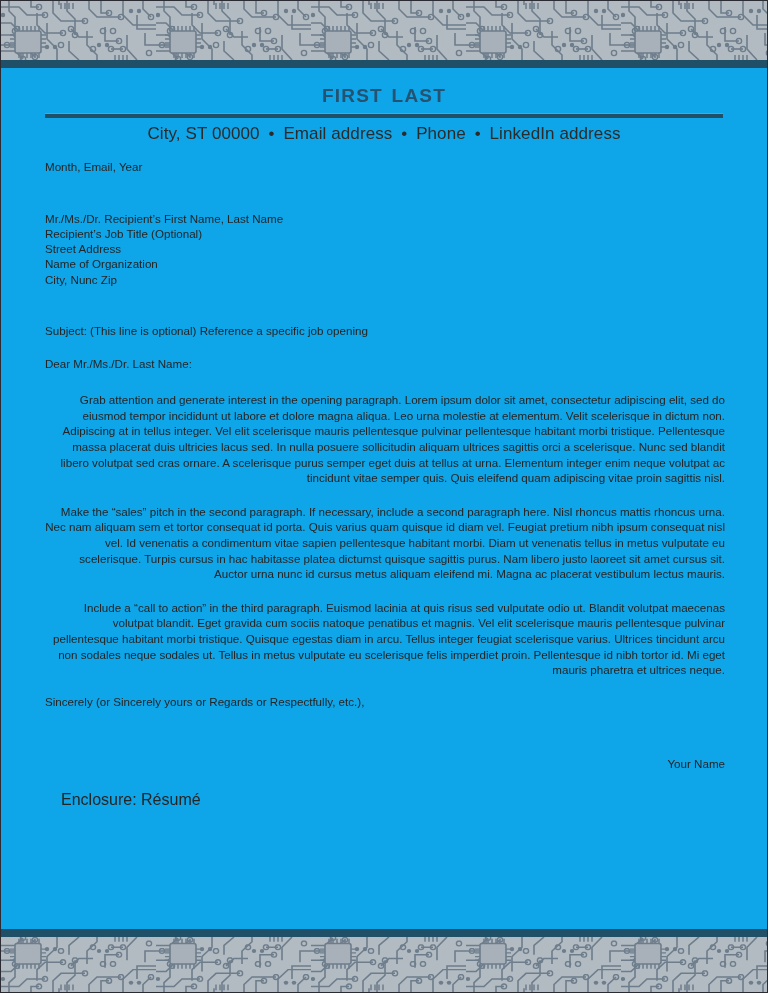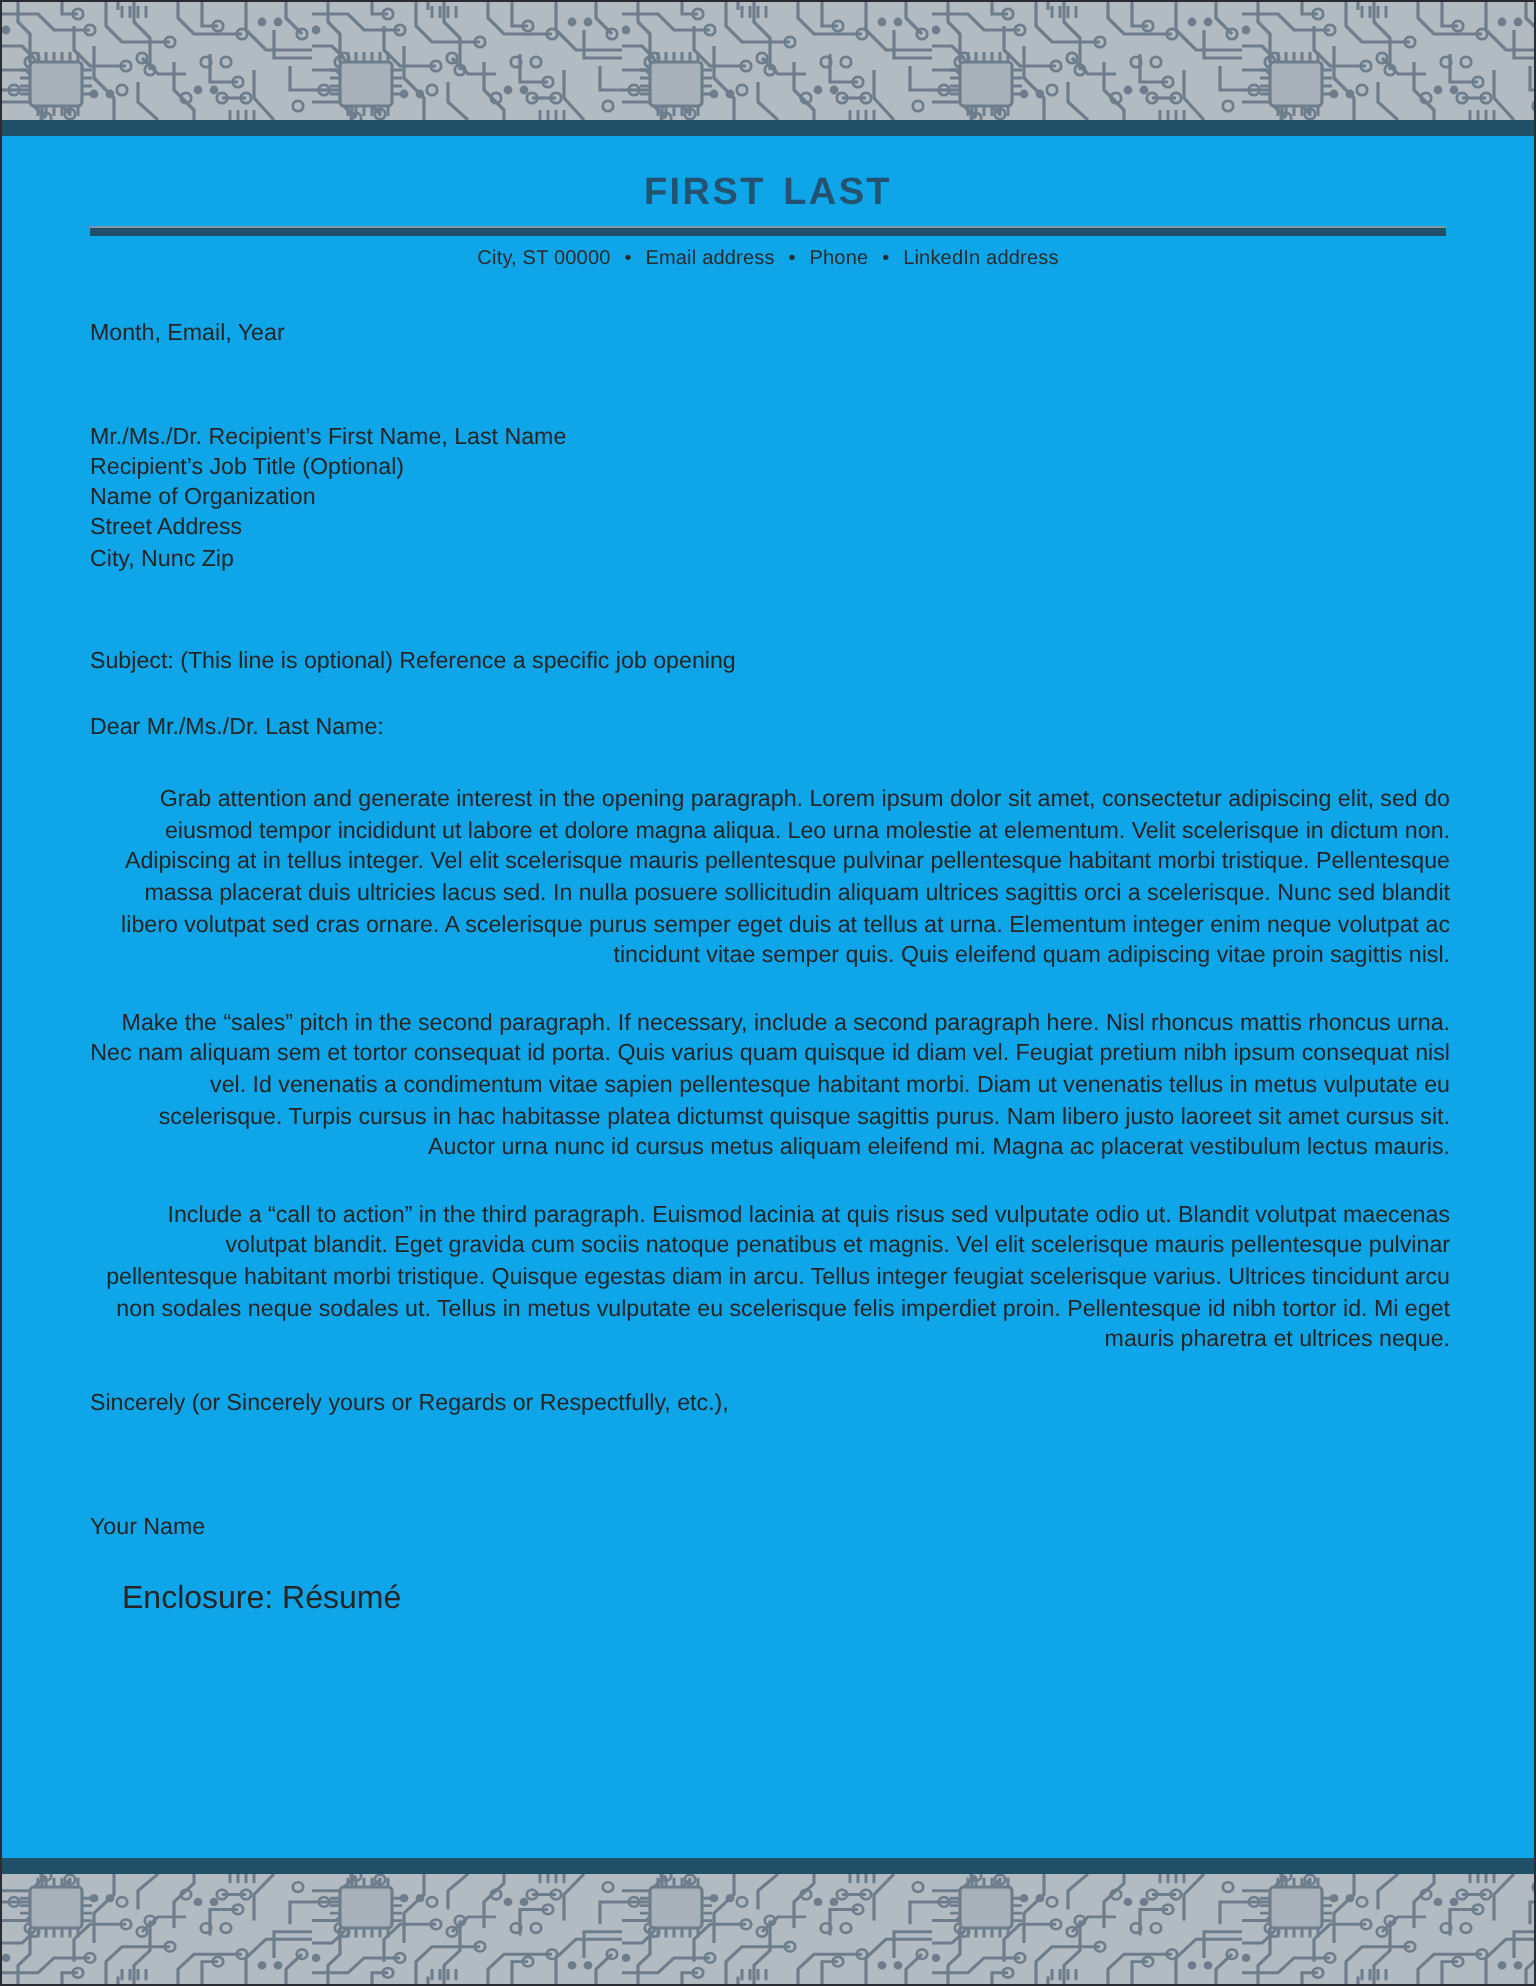--- a/index.html
+++ b/index.html
@@ -80,21 +80,21 @@
     padding: 0;
   }
   .name-rule {
     margin-top: 6px;
     height: 4px;
     background: #1f5068;
     border-top: 1px solid #7e96a6;
   }
   .contact-line {
     margin-top: 6px;
-    font-size: 10px;
+    font-size: 17px;
     color: #2b2b2b;
     letter-spacing: 0.1px;
   }
   .contact-sep { padding: 0 4px; }
 
   
   .letter {
     position: absolute;
     top: 160px;
     left: 44px;
@@ -108,21 +108,21 @@
   .addr-block { margin-bottom: 38px; }
   .subject-line { margin: 0 0 21px 0; font-size: 11.6px; }
   .salutation { margin: 0 0 23px 0; font-size: 11.6px; }
   .para {
     margin: 0 0 18px 0;
     font-size: 11.6px;
     line-height: 15.6px;
     text-align: right;
   }
   .closing { margin: 0 0 51px 0; font-size: 11.6px; }
-  .signature-name { margin: 0 0 22px 0; font-size: 11.6px; }
+  .signature-name { margin: 0 0 22px 0; font-size: 11.6px; text-align: right; }
   .enclosure { margin: 16px; font-size: 16px; }
 </style>
 </head>
 <body>
 
 <div class="page">
 
   <div class="band band-top">
     <div class="circuit-area">
       <svg class="circuit-svg" viewBox="0 0 775 59" preserveAspectRatio="none">
@@ -227,22 +227,22 @@
     </div>
   </div>
 
   <div class="letter">
 
     <p class="date-line">Month, Email, Year</p>
 
     <div class="addr-block">
       <p class="addr-line">Mr./Ms./Dr. Recipient’s First Name, Last Name</p>
       <p class="addr-line">Recipient’s Job Title (Optional)</p>
+      <p class="addr-line">Street Address</p>
       <p class="addr-line">Name of Organization</p>
-      <p class="addr-line">Street Address</p>
       <p class="addr-line">City, Nunc Zip</p>
     </div>
 
     <p class="subject-line">Subject: (This line is optional) Reference a specific job opening</p>
 
     <p class="salutation">Dear Mr./Ms./Dr. Last Name:</p>
 
     <p class="para">Grab attention and generate interest in the opening paragraph. Lorem ipsum dolor sit amet, consectetur adipiscing elit, sed do eiusmod tempor incididunt ut labore et dolore magna aliqua. Leo urna molestie at elementum. Velit scelerisque in dictum non. Adipiscing at in tellus integer. Vel elit scelerisque mauris pellentesque pulvinar pellentesque habitant morbi tristique. Pellentesque massa placerat duis ultricies lacus sed. In nulla posuere sollicitudin aliquam ultrices sagittis orci a scelerisque. Nunc sed blandit libero volutpat sed cras ornare. A scelerisque purus semper eget duis at tellus at urna. Elementum integer enim neque volutpat ac tincidunt vitae semper quis. Quis eleifend quam adipiscing vitae proin sagittis nisl.</p>
     <p class="para">Make the “sales” pitch in the second paragraph. If necessary, include a second paragraph here. Nisl rhoncus mattis rhoncus urna. Nec nam aliquam sem et tortor consequat id porta. Quis varius quam quisque id diam vel. Feugiat pretium nibh ipsum consequat nisl vel. Id venenatis a condimentum vitae sapien pellentesque habitant morbi. Diam ut venenatis tellus in metus vulputate eu scelerisque. Turpis cursus in hac habitasse platea dictumst quisque sagittis purus. Nam libero justo laoreet sit amet cursus sit. Auctor urna nunc id cursus metus aliquam eleifend mi. Magna ac placerat vestibulum lectus mauris.</p>
     <p class="para">Include a “call to action” in the third paragraph. Euismod lacinia at quis risus sed vulputate odio ut. Blandit volutpat maecenas volutpat blandit. Eget gravida cum sociis natoque penatibus et magnis. Vel elit scelerisque mauris pellentesque pulvinar pellentesque habitant morbi tristique. Quisque egestas diam in arcu. Tellus integer feugiat scelerisque varius. Ultrices tincidunt arcu non sodales neque sodales ut. Tellus in metus vulputate eu scelerisque felis imperdiet proin. Pellentesque id nibh tortor id. Mi eget mauris pharetra et ultrices neque.</p>

